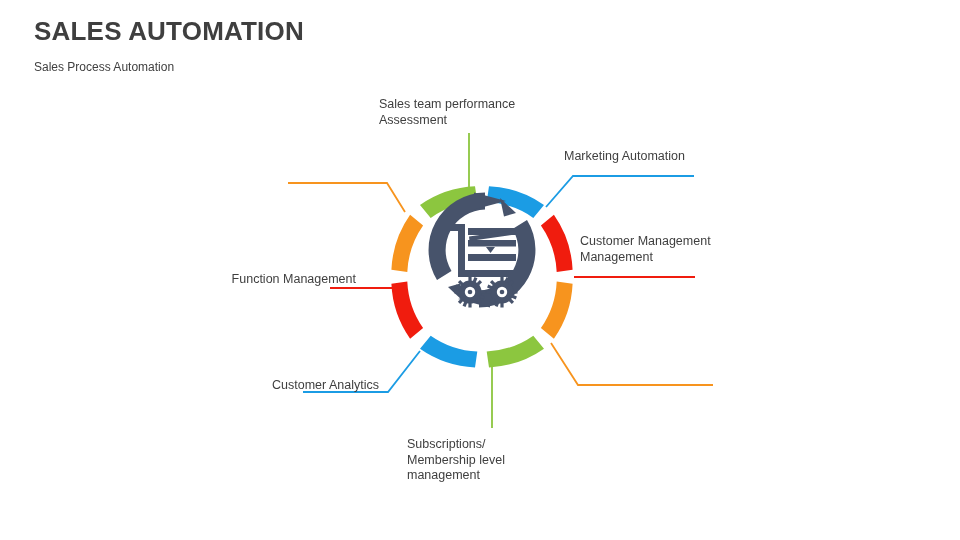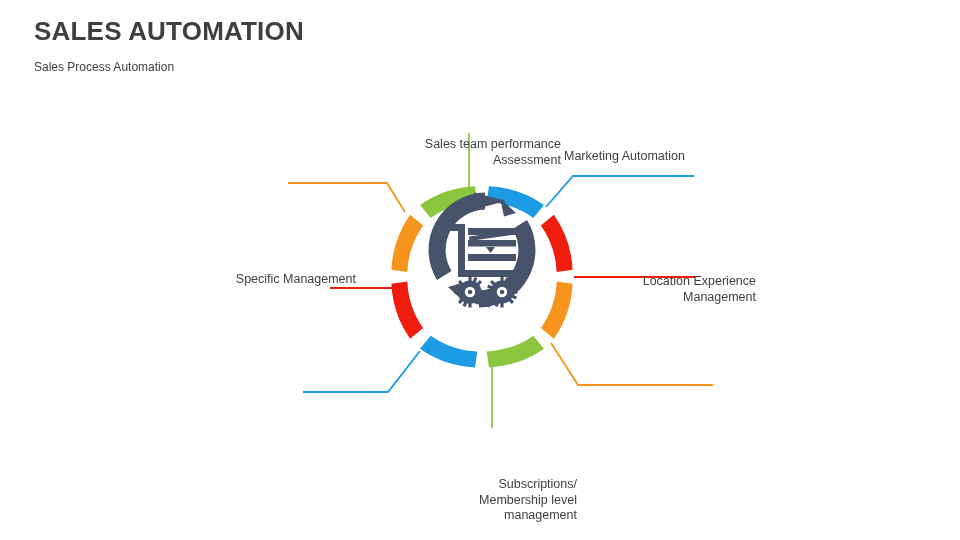--- a/index.html
+++ b/index.html
@@ -51,21 +51,21 @@
   }
   .callout {
     position: absolute;
     font-size: 12.5px;
     line-height: 15.5px;
     color: #3f3f3f;
     white-space: pre-line;
   }
   .callout.right { text-align: right; }
   .callout.left  { text-align: left; }
-  .callout.center{ text-align: right; margin-top: 40px; }
+  .callout.center{ text-align: left; }
   #center-label {
     position: absolute;
     left: 382px;
     top: 310px;
     width: 200px;
     text-align: center;
     font-size: 14.5px;
     font-weight: bold;
     line-height: 19px;
     color: #3f3f3f;
@@ -205,25 +205,26 @@
       </g>
     </g>
   </svg>
 
 
   <div class="callout center" style="left:379px; top:97px; width:182px;">Sales team performance
 Assessment</div>
 
   <div class="callout left" style="left:564px; top:149px; width:200px;">Marketing Automation</div>
 
-  <div class="callout center" style="left:580px; top:234px; width:176px;">Location Experience
+  <div class="callout center" style="left:580px; top:234px; width:176px;">Customer Management
 Management</div>
 
 
   <div class="callout center" style="left:407px; top:437px; width:170px;">Subscriptions/
 Membership level
 management</div>
 
-
-  <div class="callout right" style="left:136px; top:272px; width:220px;">Specific Management</div>
+  <div class="callout right" style="left:183px; top:378px; width:196px;">Customer Analytics</div>
+
+  <div class="callout right" style="left:136px; top:272px; width:220px;">Function Management</div>
 
 
 </div>
 
 </body></html>

